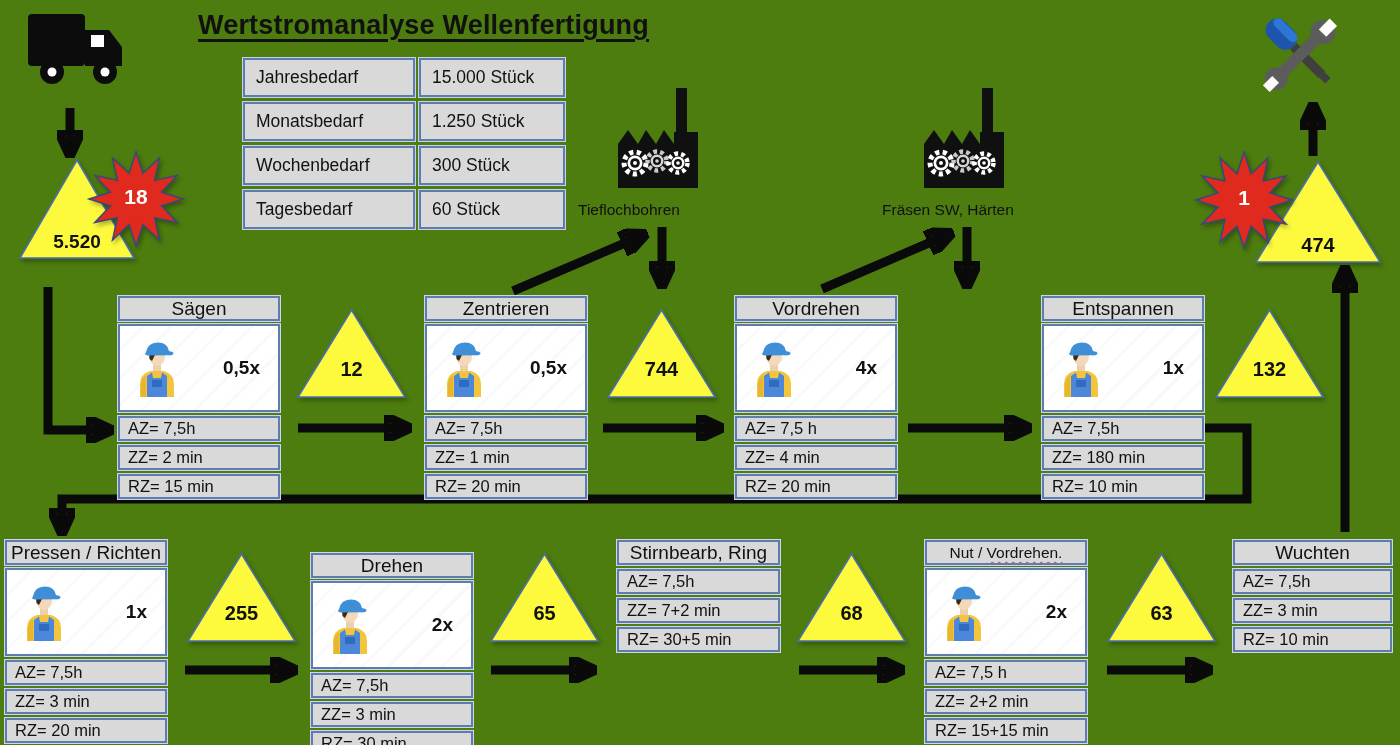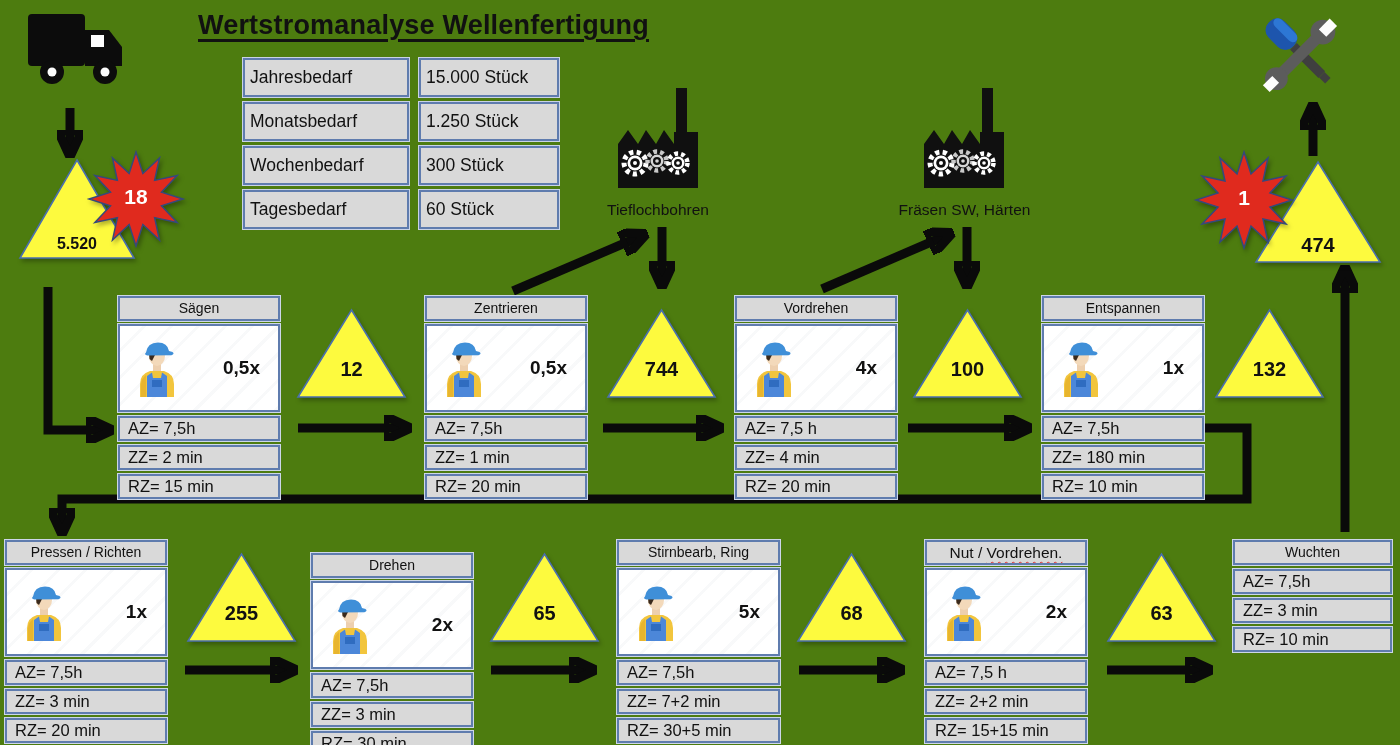--- a/index.html
+++ b/index.html
@@ -13,29 +13,29 @@
     position:absolute;left:198px;top:10px;font-size:27px;font-weight:bold;
     text-decoration:underline;text-decoration-thickness:3px;text-underline-offset:5px;
     letter-spacing:.2px;
   }
   
   .dtable{position:absolute;left:243px;top:58px;}
   .drow{position:relative;height:39px;margin-bottom:5px;}
   .dcell{
     position:absolute;top:0;height:35px;background:#d9d9d9;
     border:2px solid #5f7cae;box-shadow:0 0 0 1px #c9d3e6;
-    font-size:17.5px;line-height:35px;padding-left:5px;box-sizing:content-box;
+    font-size:17.5px;line-height:35px;padding-left:11px;box-sizing:content-box;
   }
   .dlabel{left:0;width:157px;}
   .dvalue{left:176px;width:131px;}
   
   .pbox{position:absolute;width:162px;z-index:3;}
   .pbox-header{
     height:21px;background:#d9d9d9;border:2px solid #5f7cae;box-shadow:0 0 0 1px #cdd7e8;
-    text-align:center;font-size:14px;line-height:21px;white-space:nowrap;overflow:hidden;
+    text-align:center;font-size:19px;line-height:21px;white-space:nowrap;overflow:hidden;
   }
   .pbox-body{
     position:relative;height:84px;margin-top:3px;background:#fff;
     border:2px solid #5f7cae;box-shadow:0 0 0 1px #cdd7e8;
     background-image:repeating-linear-gradient(135deg,transparent 0 16px,rgba(140,155,170,0.06) 16px 19px);
     text-decoration:underline;
   }
   .worker{position:absolute;left:12px;top:11px;width:50px;height:62px;}
   .cap-label{
     position:absolute;right:18px;top:50%;transform:translateY(-50%);
@@ -60,21 +60,21 @@
   
   .burst{position:absolute;z-index:4;filter:drop-shadow(2px 3px 2px rgba(0,0,0,.3));}
   .burst svg{position:absolute;left:0;top:0;width:100%;height:100%;}
   .burst polygon{fill:#e02a1e;stroke:#35497c;stroke-width:1.5;}
   .burst-label{
     position:absolute;left:0;right:0;top:50%;transform:translateY(-58%);
     text-align:center;font-size:21px;font-weight:600;color:#fff;
   }
   
   .icon{position:absolute;}
-  .ext-label{position:absolute;font-size:15.5px;text-align:center;white-space:nowrap;z-index:2;}
+  .ext-label{position:absolute;font-size:15.5px;text-align:left;white-space:nowrap;z-index:2;}
   
   .wires{position:absolute;left:0;top:0;width:1400px;height:745px;z-index:1;pointer-events:none;}
   .wires path,.wires polyline,.wires line{stroke:#0a0a0a;stroke-width:9;fill:none;}
 </style>
 </head>
 <body>
 
 <div class="canvas">
 
   <svg width="0" height="0" style="position:absolute">
@@ -141,21 +141,21 @@
     <circle cx="27" cy="64" r="12" fill="#0c0c0c"></circle>
       <circle cx="27" cy="64" r="4.5" fill="#fdfdfd"></circle>
     <circle cx="80" cy="64" r="12" fill="#0c0c0c"></circle>
       <circle cx="80" cy="64" r="4.5" fill="#fdfdfd"></circle>
   </svg>
 
   <div class="tri tri-big" style="left:16px;top:156px;width:122px;height:106px">
     <svg viewBox="0 0 122 106" preserveAspectRatio="none">
         <polygon points="61,4 118,102 4,102"></polygon>
       </svg>
-    <span class="tri-label" style="font-size:16px">5.520</span>
+    <span class="tri-label" style="font-size:19px">5.520</span>
   </div>
   <div class="burst" style="left:86px;top:150px;width:100px;height:98px">
     <svg viewBox="0 0 100 100">
       <polygon points="50,2 57,24 74,8 69,31 92,26 76,43 98,50 76,57 92,74 69,69 74,92 57,76 50,98 43,76 26,92 31,69 8,74 24,57 2,50 24,43 8,26 31,31 26,8 43,24"></polygon>
     </svg>
     <span class="burst-label">18</span>
   </div>
 
   <div class="dtable">
     <div class="drow">
@@ -272,26 +272,20 @@
         <polygon points="57.5,4 111,91 4,91"></polygon>
       </svg>
     <span class="tri-label">12</span>
   </div>
   <div class="tri tri-sm" style="left:604px;top:306px;width:115px;height:95px">
     <svg viewBox="0 0 115 95" preserveAspectRatio="none">
         <polygon points="57.5,4 111,91 4,91"></polygon>
       </svg>
     <span class="tri-label">744</span>
   </div>
-  <div class="tri tri-sm" style="left:910px;top:306px;width:115px;height:95px">
-    <svg viewBox="0 0 115 95" preserveAspectRatio="none">
-        <polygon points="57.5,4 111,91 4,91"></polygon>
-      </svg>
-    <span class="tri-label">100</span>
-  </div>
   <div class="tri tri-sm" style="left:1212px;top:306px;width:115px;height:95px">
     <svg viewBox="0 0 115 95" preserveAspectRatio="none">
         <polygon points="57.5,4 111,91 4,91"></polygon>
       </svg>
     <span class="tri-label">132</span>
   </div>
 
   <div class="pbox" style="left:5px;top:540px">
     <div class="pbox-header">Pressen / Richten</div>
     <div class="pbox-body">
@@ -313,26 +307,20 @@
         </svg>
       <span class="cap-label">2x</span>
     </div>
     <div class="pbox-row">AZ= 7,5h</div>
     <div class="pbox-row">ZZ= 3 min</div>
     <div class="pbox-row">RZ= 30 min</div>
   </div>
 
   <div class="pbox" style="left:617px;top:540px;width:163px">
     <div class="pbox-header">Stirnbearb, Ring</div>
-    <div class="pbox-body">
-      <svg class="worker" viewBox="0 0 50 58">
-          <use href="#sym-worker"></use>
-        </svg>
-      <span class="cap-label">5x</span>
-    </div>
     <div class="pbox-row">AZ= 7,5h</div>
     <div class="pbox-row">ZZ= 7+2 min</div>
     <div class="pbox-row">RZ= 30+5 min</div>
   </div>
 
   <div class="pbox" style="left:925px;top:540px">
     <div class="pbox-header" style="font-size:15.5px"><span>Nut / </span><span class="misspell">Vordrehen.</span></div>
     <div class="pbox-body">
       <svg class="worker" viewBox="0 0 50 58">
           <use href="#sym-worker"></use>

